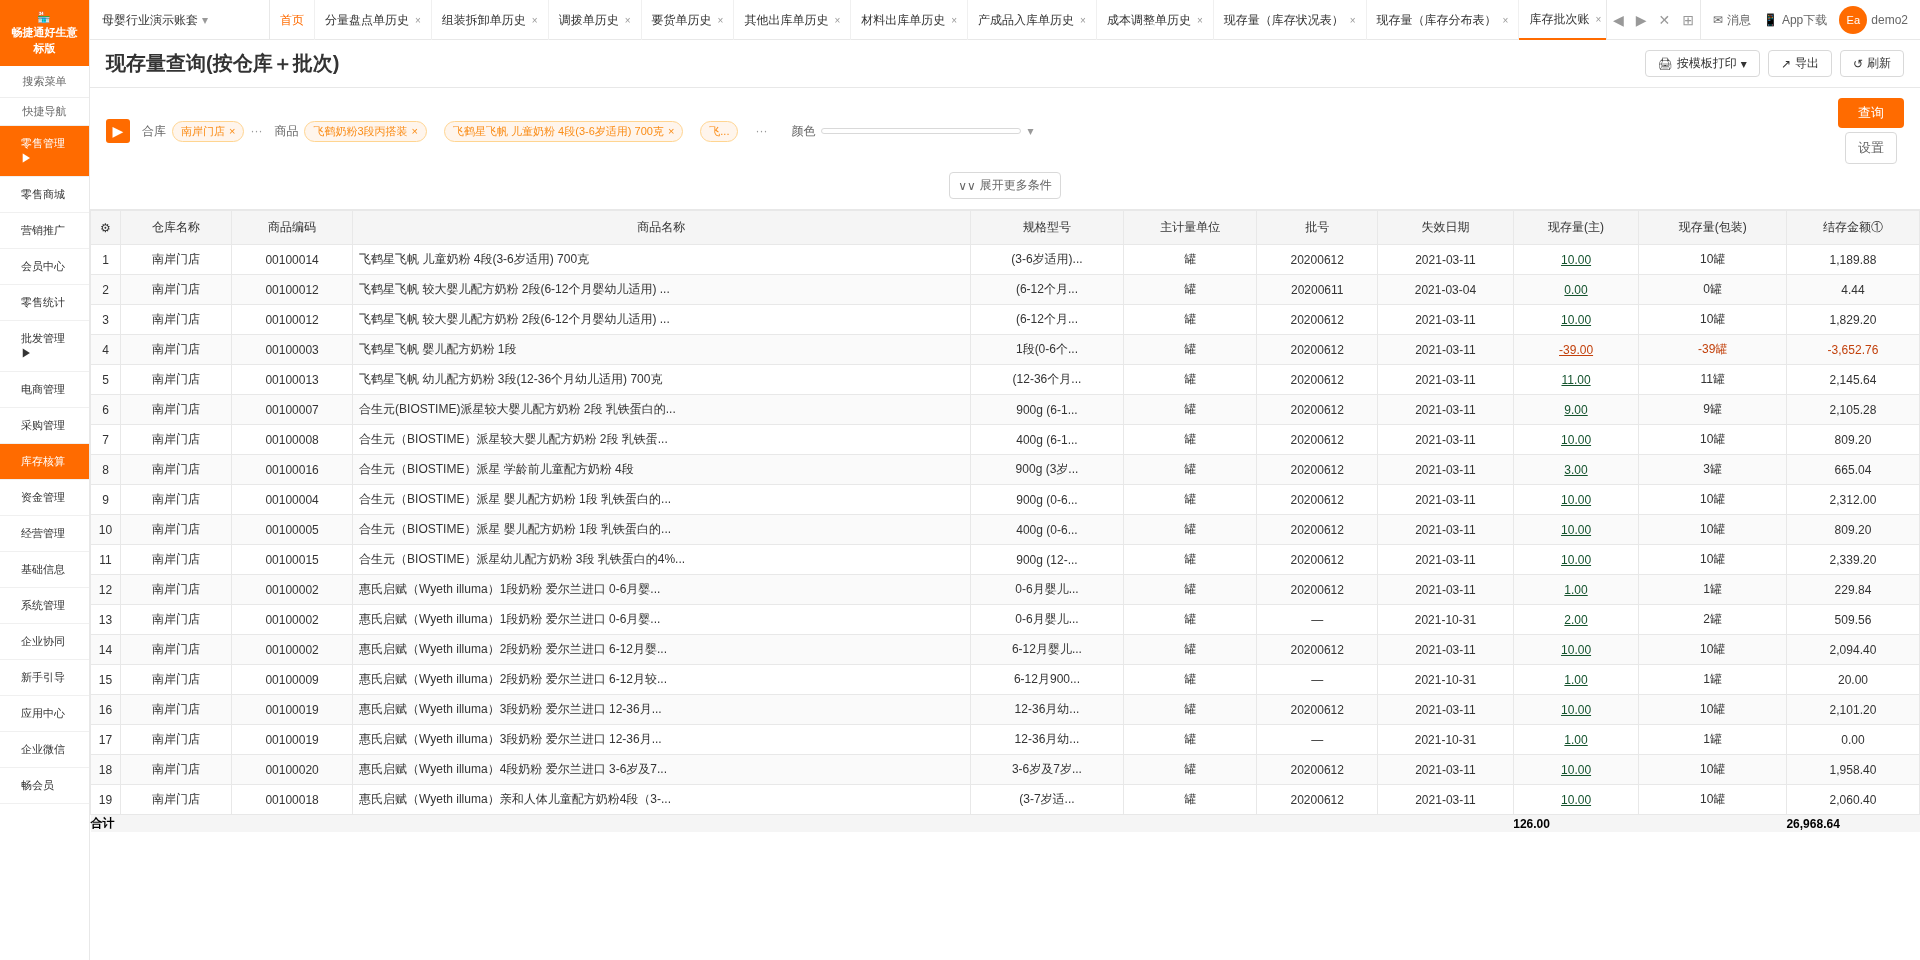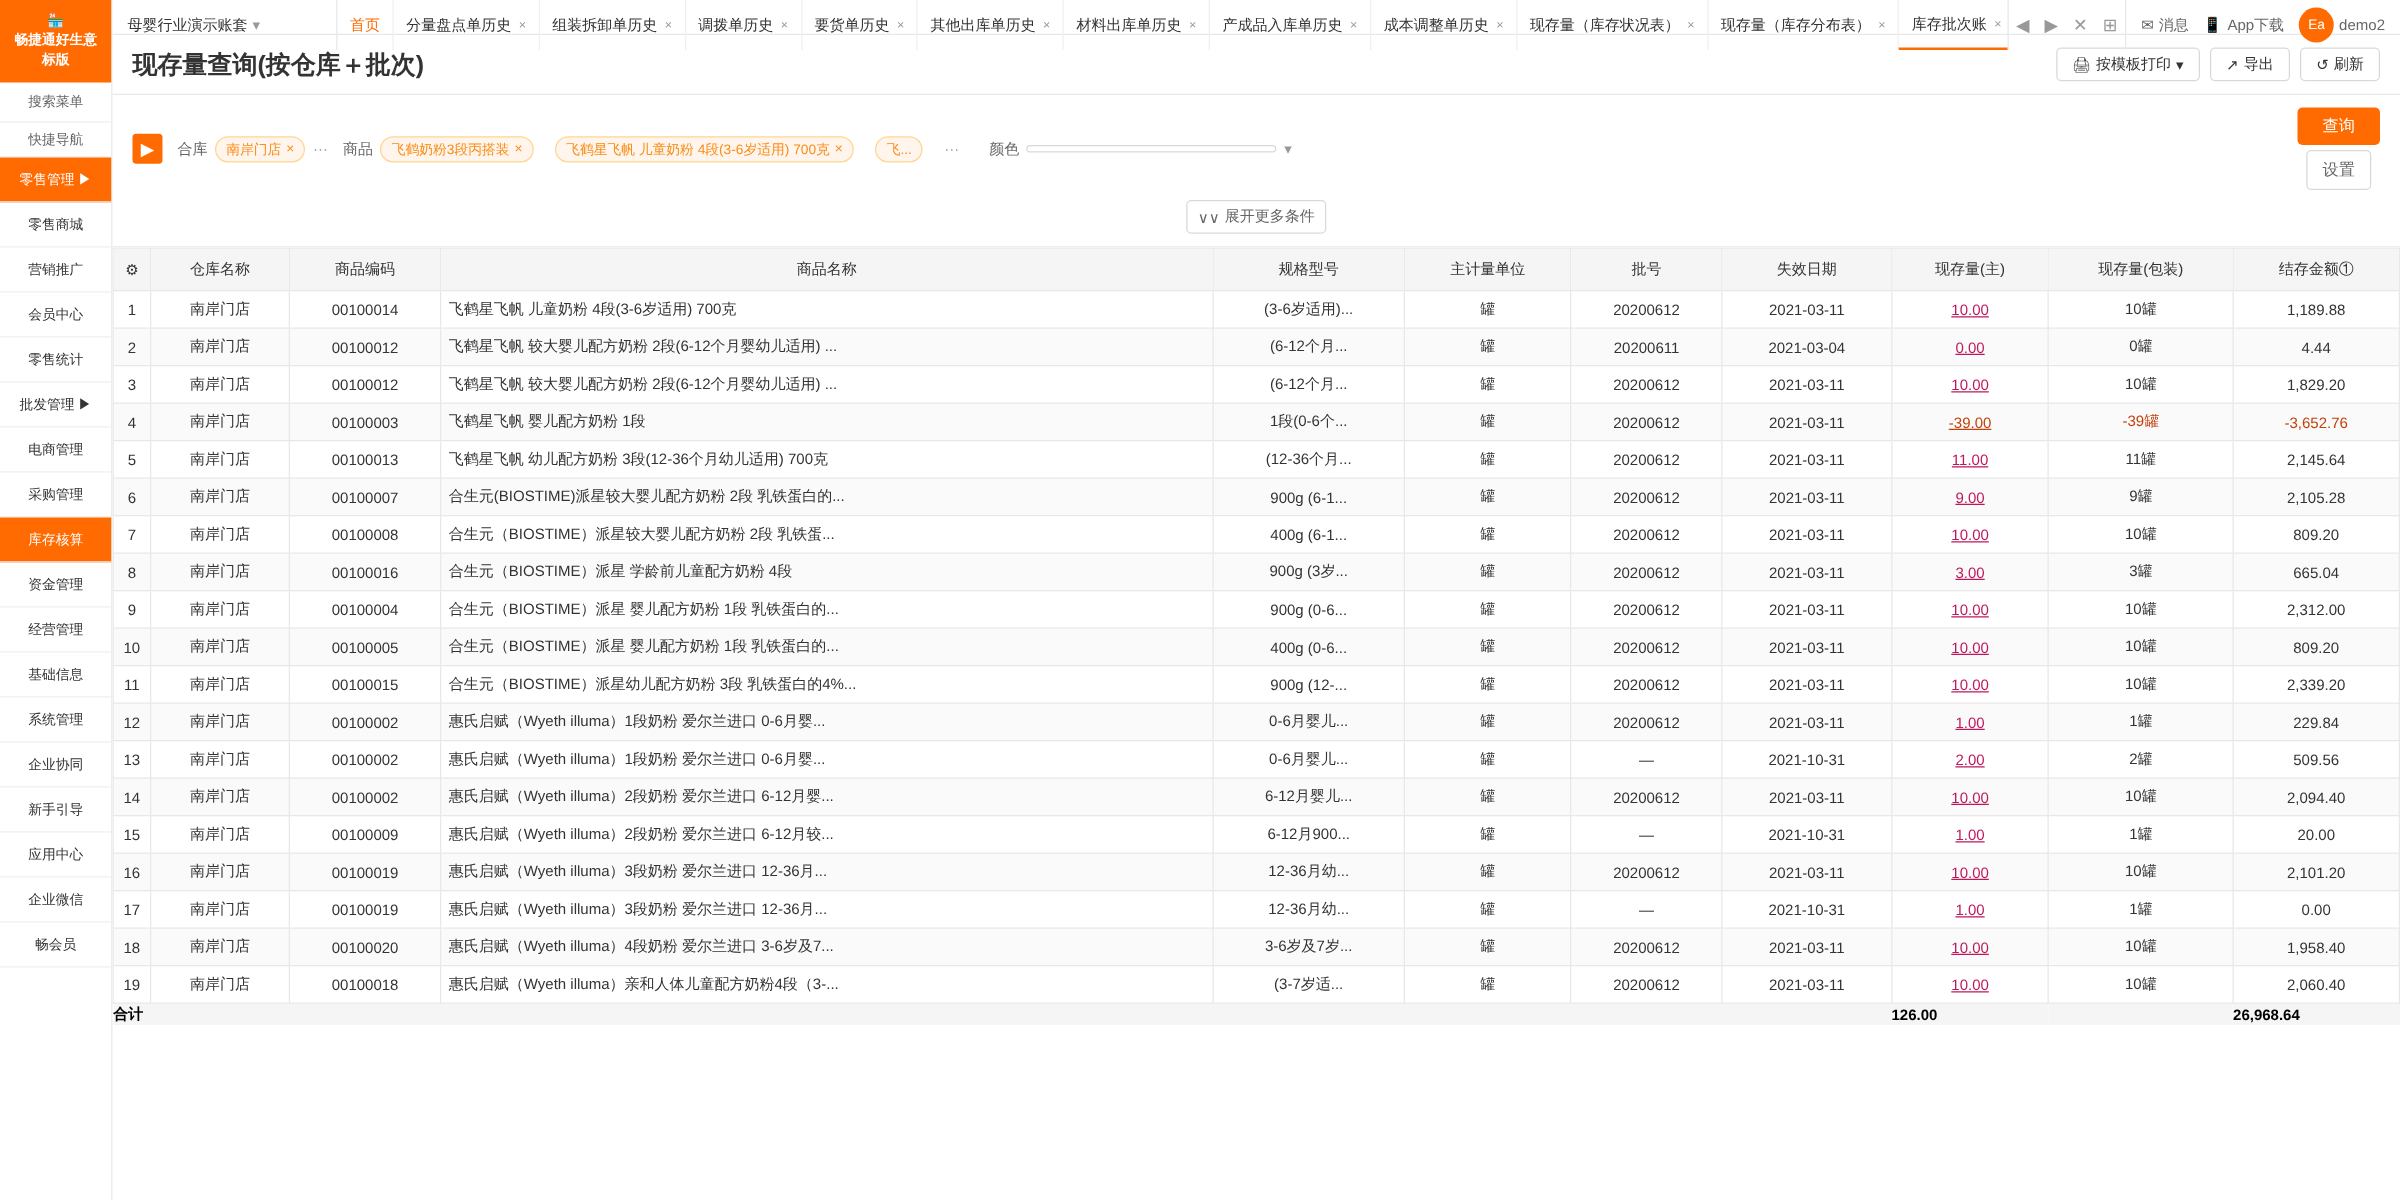--- a/index.html
+++ b/index.html
@@ -3,21 +3,21 @@
   <meta charset="utf-8">
   <style>
     * { box-sizing: border-box; margin: 0; padding: 0; }
     body { font-family: "Microsoft YaHei", "PingFang SC", sans-serif; font-size: 12px; background: #f5f5f5; display: flex; height: 960px; overflow: hidden; }
 
     
     .sidebar { width: 90px; background: #fff; display: flex; flex-direction: column; align-items: center; border-right: 1px solid #e8e8e8; height: 100%; }
     .sidebar-logo { width: 100%; background: #ff6b00; padding: 10px 5px; text-align: center; color: #fff; font-size: 11px; font-weight: bold; line-height: 1.4; }
     .sidebar-search { width: 100%; padding: 8px 5px; text-align: center; color: #666; font-size: 11px; cursor: pointer; border-bottom: 1px solid #eee; }
     .sidebar-nav-label { width: 100%; padding: 6px 5px; text-align: center; color: #666; font-size: 11px; cursor: pointer; border-bottom: 1px solid #eee; }
-    .sidebar-item { width: 100%; padding: 10px 1px; text-align: center; color: #333; font-size: 11px; cursor: pointer; border-bottom: 1px solid #f0f0f0; font-family: Liberation Serif, serif; }
+    .sidebar-item { width: 100%; padding: 10px 21px; text-align: left; color: #333; font-size: 11px; cursor: pointer; border-bottom: 1px solid #f0f0f0; font-family: Liberation Serif, serif; }
     .sidebar-item.active { background: #ff6b00; color: #fff; }
 
     
     .main-area { flex: 1; display: flex; flex-direction: column; height: 100%; overflow: hidden; }
     .top-nav-item { padding: 0 10px; height: 40px; display: flex; align-items: center; color: #333; font-size: 12px; cursor: pointer; white-space: nowrap; border-right: 1px solid #f0f0f0; position: relative; }
     .top-nav-item.home { color: #ff6b00; }
     .top-nav-item .close-x { margin-left: 6px; color: #999; font-size: 10px; }
     .nav-arrow-btn { padding: 0 6px; cursor: pointer; color: #999; font-size: 14px; }
     .nav-close-btn { padding: 0 6px; cursor: pointer; color: #999; font-size: 14px; }
     .nav-expand-btn { padding: 0 6px; cursor: pointer; color: #999; font-size: 14px; }
@@ -43,31 +43,31 @@
     
     .query-btn { background: #ff6b00; color: #fff; border: none; border-radius: 4px; padding: 6px 20px; font-size: 13px; cursor: pointer; }
     .settings-btn { background: #fff; color: #666; border: 1px solid #d9d9d9; border-radius: 4px; padding: 6px 12px; font-size: 13px; cursor: pointer; display: block; margin-top: 4px; }
 
     
     .table-container { flex: 1; overflow: auto; background: #fff; }
     table { width: 100%; border-collapse: collapse; font-size: 12px; }
     thead th { background: #f5f5f5; border: 1px solid #e8e8e8; padding: 8px 6px; text-align: center; color: #333; font-weight: normal; white-space: nowrap; position: sticky; top: 0; z-index: 10; }
     tbody td { border: 1px solid #e8e8e8; padding: 6px 6px; text-align: center; color: #333; white-space: nowrap; }
     tbody tr:nth-child(even) { background: #fafafa; }
-    .td-link { color: #be185d; text-decoration: underline; cursor: pointer; }
+    .td-link { color: #14532d; text-decoration: underline; cursor: pointer; }
     .td-negative { color: #c2410c; }
     .td-left { text-align: left; }
     .tfoot-row td { background: #f5f5f5; font-weight: bold; }
 
     
     .tag-item { background: #fff5ec; border: 1px solid #ffd591; color: #fa8c16; padding: 2px 8px; border-radius: 12px; font-size: 11px; display: flex; align-items: center; gap: 4px; }
     .tag-item .x { cursor: pointer; }
 
     
-    .top-nav-wrapper { position: relative; height: 28px; background: #fff; border-bottom: 1px solid #e8e8e8; }
+    .top-nav-wrapper { position: relative; height: 40px; background: #fff; border-bottom: 1px solid #e8e8e8; }
   </style>
 </head>
 <body>
 
 <div class="sidebar">
   <div class="sidebar-logo">
     <div>🏪</div>
     <div>畅捷通好生意</div>
     <div>标版</div>
   </div>

